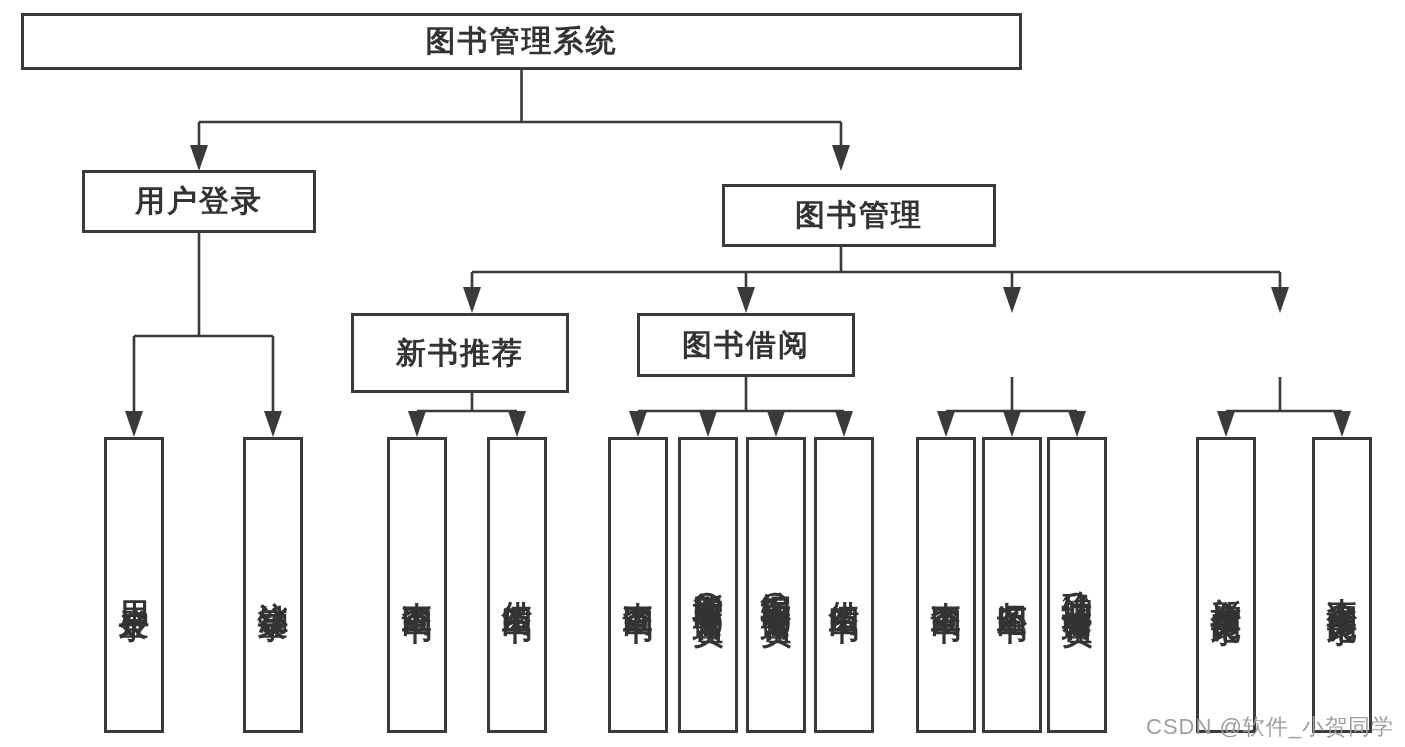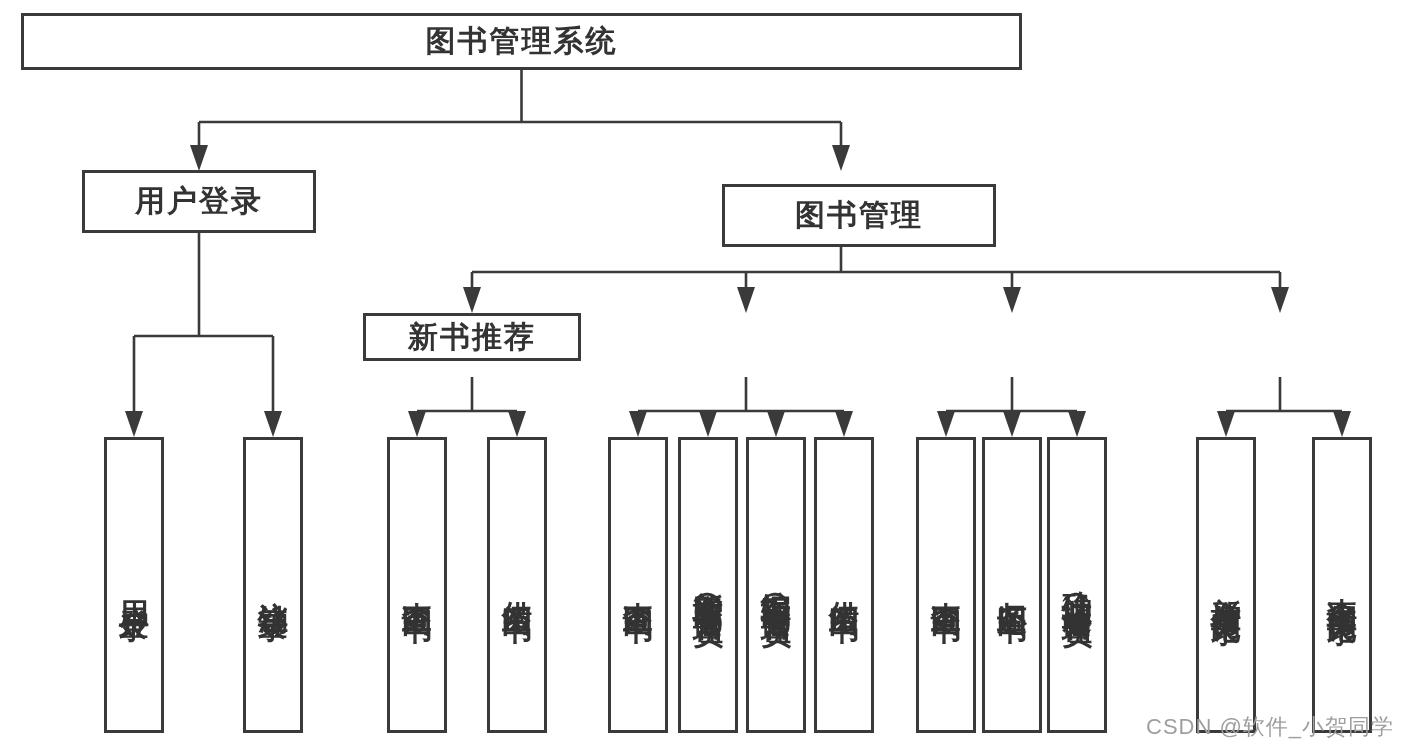--- a/index.html
+++ b/index.html
@@ -116,21 +116,22 @@
       <polygon points="1217,411 1235,411 1226,437"></polygon>
       <polygon points="1333,411 1351,411 1342,437"></polygon>
     </g>
   </svg>
 
   <div class="node h" style="left:21px; top:13px; width:1001px; height:57px;">图书管理系统</div>
 
   <div class="node h" style="left:82px; top:170px; width:234px; height:63px;">用户登录</div>
   <div class="node h" style="left:722px; top:156px; width:274px; height:63px;margin-top:28px;">图书管理</div>
 
-  <div class="node h" style="left:363px; top:313px; width:218px; height:48px;">新书推荐</div>
+  <div class="node h" style="left:351px; top:313px; width:218px; height:80px;">新书推荐</div>
+  <div class="node h" style="left:637px; top:313px; width:218px; height:64px;">图书借阅</div>
 
   <div class="node v" style="left:104px; top:437px; width:60px; height:296px;">用户登录</div>
   <div class="node v" style="left:243px; top:437px; width:60px; height:296px;">注销登录</div>
 
   <div class="node v" style="left:387px; top:437px; width:60px; height:296px;">查询图书</div>
   <div class="node v" style="left:487px; top:437px; width:60px; height:296px;">借阅图书</div>
 
   <div class="node v" style="left:608px; top:437px; width:60px; height:296px;">查询图书</div>
   <div class="node v" style="left:678px; top:437px; width:60px; height:296px;">新增图书（管理员）</div>
   <div class="node v" style="left:746px; top:437px; width:60px; height:296px;">编辑图书（管理员）</div>

